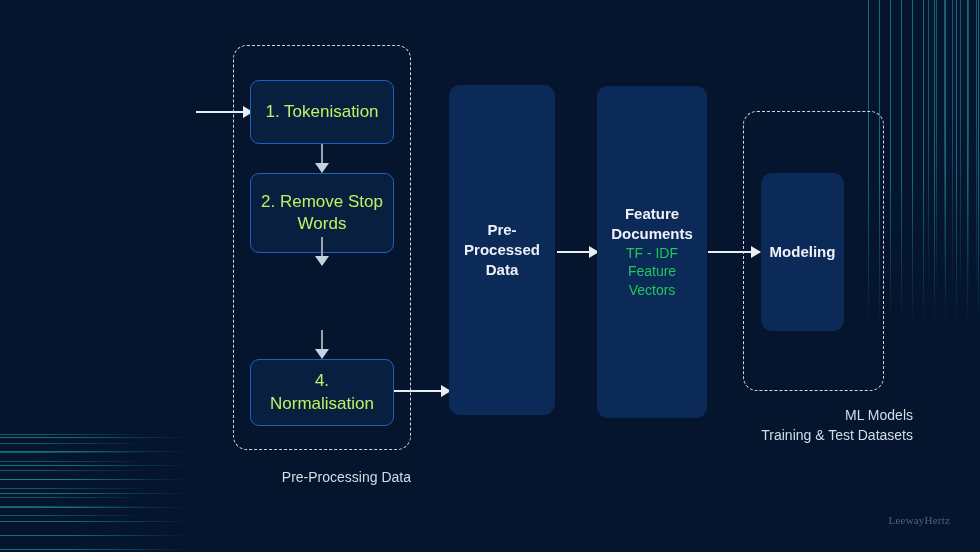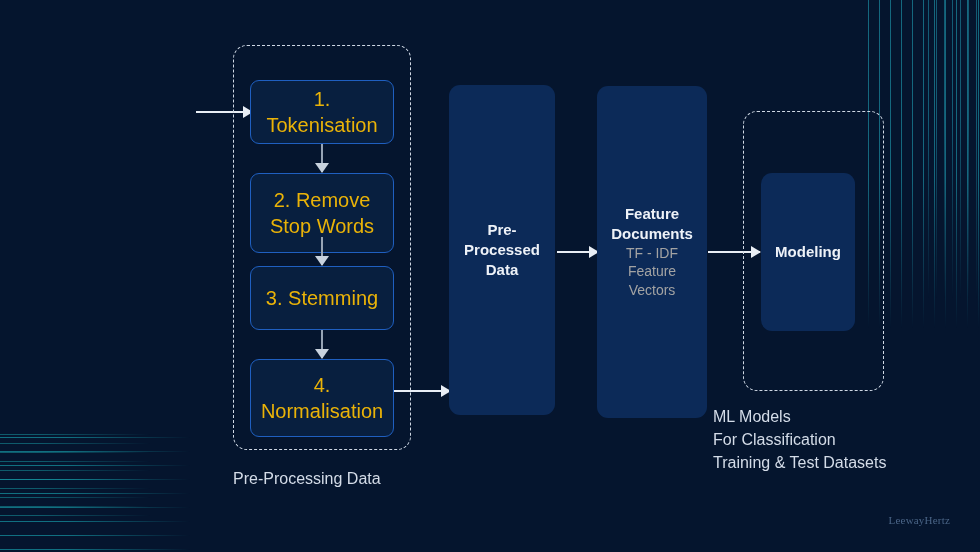--- a/index.html
+++ b/index.html
@@ -101,51 +101,51 @@
   .solid-box .title {
     font-weight: bold;
     font-size: 15px;
     line-height: 1.32;
     color: #eef2f8;
   }
   .solid-box .subtitle {
     font-weight: normal;
     font-size: 14px;
     line-height: 1.34;
-    color: #a3a3a3;
+    color: #22c55e;
   }
 
   .step-box {
     position: absolute;
     background: #081f3f;
     border: 1.4px solid #1f5fc0;
     border-radius: 9px;
     display: flex;
     align-items: center;
     justify-content: center;
     text-align: center;
     box-sizing: border-box;
-    font-size: 20px;
+    font-size: 17px;
     line-height: 1.3;
-    color: #eab308;
+    color: #bef264;
     padding: 16px 10px;
   }
 
   .dashed-group {
     position: absolute;
     border: 1.6px dashed #cfd8e4;
     border-radius: 14px;
     box-sizing: border-box;
     background: transparent;
   }
 
   .group-caption {
     position: absolute;
-    text-align: left;
-    font-size: 16px;
+    text-align: right;
+    font-size: 14px;
     color: #d4dce8;
     line-height: 1.45;
   }
 
   
   .h-arrow {
     position: absolute;
     height: 2px;
     background: #e9eef5;
   }
@@ -203,26 +203,23 @@
   <div class="step-box" style="left:250px; top:80px; width:144px; height:64px;">
     <span>1. Tokenisation</span>
   </div>
   <div class="v-arrow" style="left:321px; top:144px; height:28px;"></div>
 
   <div class="step-box" style="left:250px; top:173px; width:144px; height:80px;">
     <span>2. Remove Stop Words</span>
   </div>
   <div class="v-arrow" style="left:321px; top:237px; height:28px;"></div>
 
-  <div class="step-box" style="left:250px; top:266px; width:144px; height:64px;">
-    <span>3. Stemming</span>
-  </div>
   <div class="v-arrow" style="left:321px; top:330px; height:28px;"></div>
 
-  <div class="step-box" style="left:250px; top:359px; width:144px; height:78px;">
+  <div class="step-box" style="left:250px; top:359px; width:144px; height:67px;">
     <span>4. Normalisation</span>
   </div>
 
   <div class="group-caption" style="left:233px; top:467px; width:178px;">
     <span>Pre-Processing Data</span>
   </div>
 
   <div class="h-arrow" style="left:394px; top:390px; width:56px;"></div>
 
   <div class="solid-box" style="left:449px; top:85px; width:106px; height:330px;">
@@ -242,25 +239,24 @@
       <div class="subtitle">TF - IDF</div>
       <div class="subtitle">Feature</div>
       <div class="subtitle">Vectors</div>
     </div>
   </div>
 
   <div class="h-arrow" style="left:708px; top:251px; width:52px;"></div>
 
   <div class="dashed-group" style="left:743px; top:111px; width:141px; height:280px;"></div>
 
-  <div class="solid-box" style="left:761px; top:173px; width:94px; height:158px;">
+  <div class="solid-box" style="left:761px; top:173px; width:83px; height:158px;">
     <div class="title">Modeling</div>
   </div>
 
   <div class="group-caption" style="left:713px; top:405px; width:200px;">
     <div>ML Models</div>
-    <div>For Classification</div>
     <div>Training &amp; Test Datasets</div>
   </div>
 
   <div class="watermark">LeewayHertz</div>
 
 </div>
 
 </body></html>

